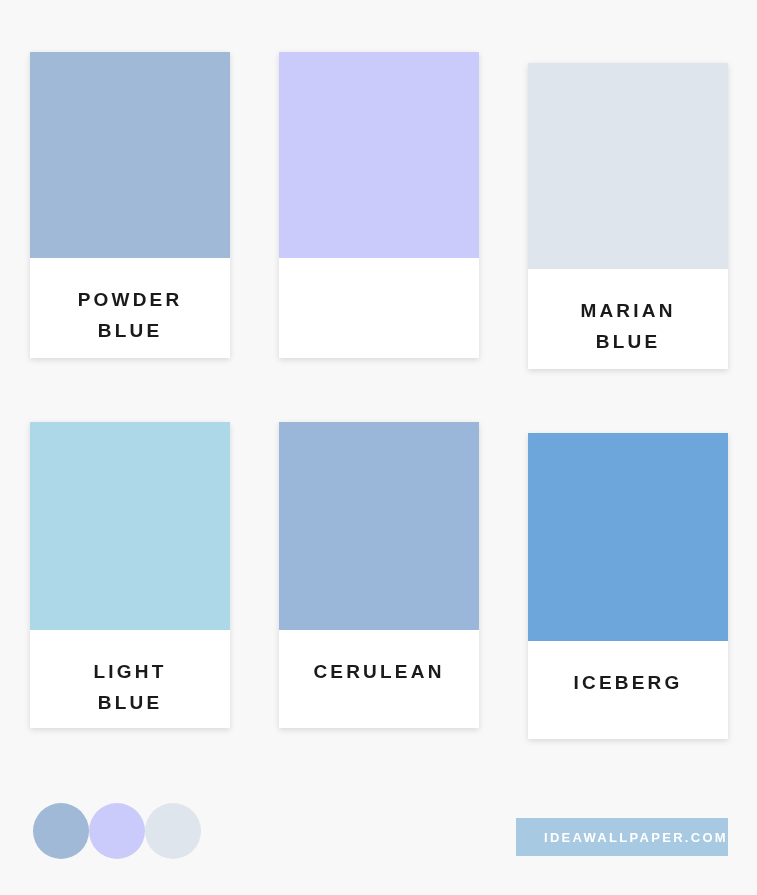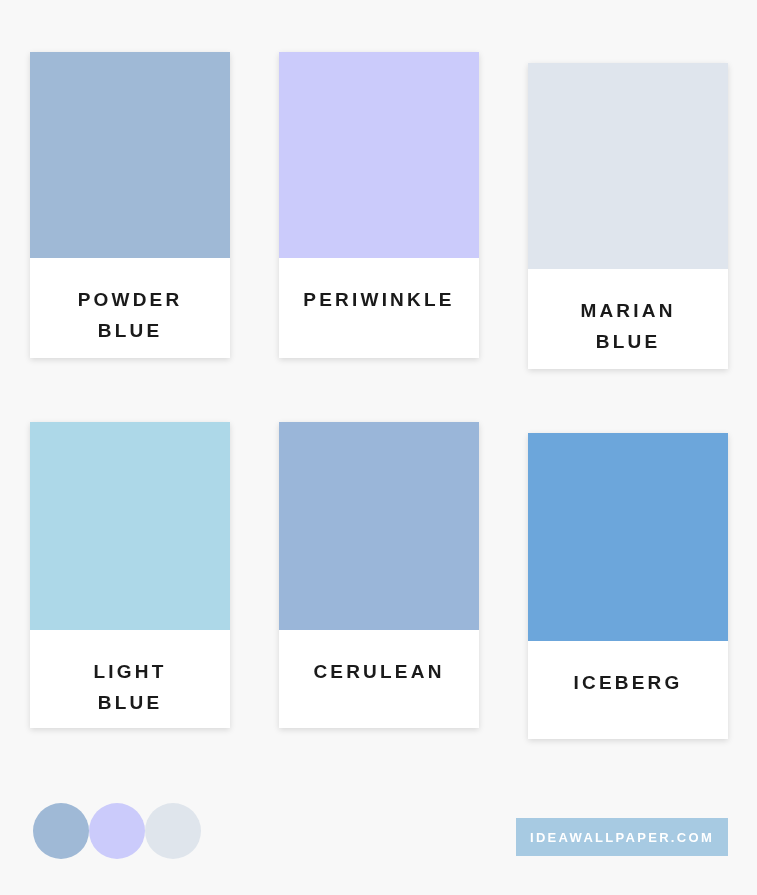--- a/index.html
+++ b/index.html
@@ -91,21 +91,21 @@
 
   .watermark {
     position: absolute;
     left: 516px;
     top: 818px;
     width: 212px;
     height: 38px;
     background: #a7cae2;
     display: flex;
     align-items: center;
-    justify-content: center;
+    justify-content: flex-end;
   }
 
   .watermark-text {
     color: #ffffff;
     font-family: "Liberation Sans", sans-serif;
     font-weight: bold;
     font-size: 13px;
     letter-spacing: 2.3px;
   }
 </style>
@@ -115,21 +115,20 @@
 <div class="palette-grid">
 
   <div class="swatch-card col-1 row-1">
     <div class="swatch-color" style="background-color: rgb(159, 185, 214);"></div>
     <div class="swatch-label">POWDER
 BLUE</div>
   </div>
 
   <div class="swatch-card col-2 row-1">
     <div class="swatch-color" style="background-color: rgb(203, 203, 251);"></div>
-    <div class="swatch-label">PERIWINKLE</div>
   </div>
 
   <div class="swatch-card col-3 row-1">
     <div class="swatch-color" style="background-color: rgb(223, 229, 237);"></div>
     <div class="swatch-label">MARIAN
 BLUE</div>
   </div>
 
   <div class="swatch-card col-1 row-2">
     <div class="swatch-color" style="background-color: rgb(173, 216, 232);"></div>

